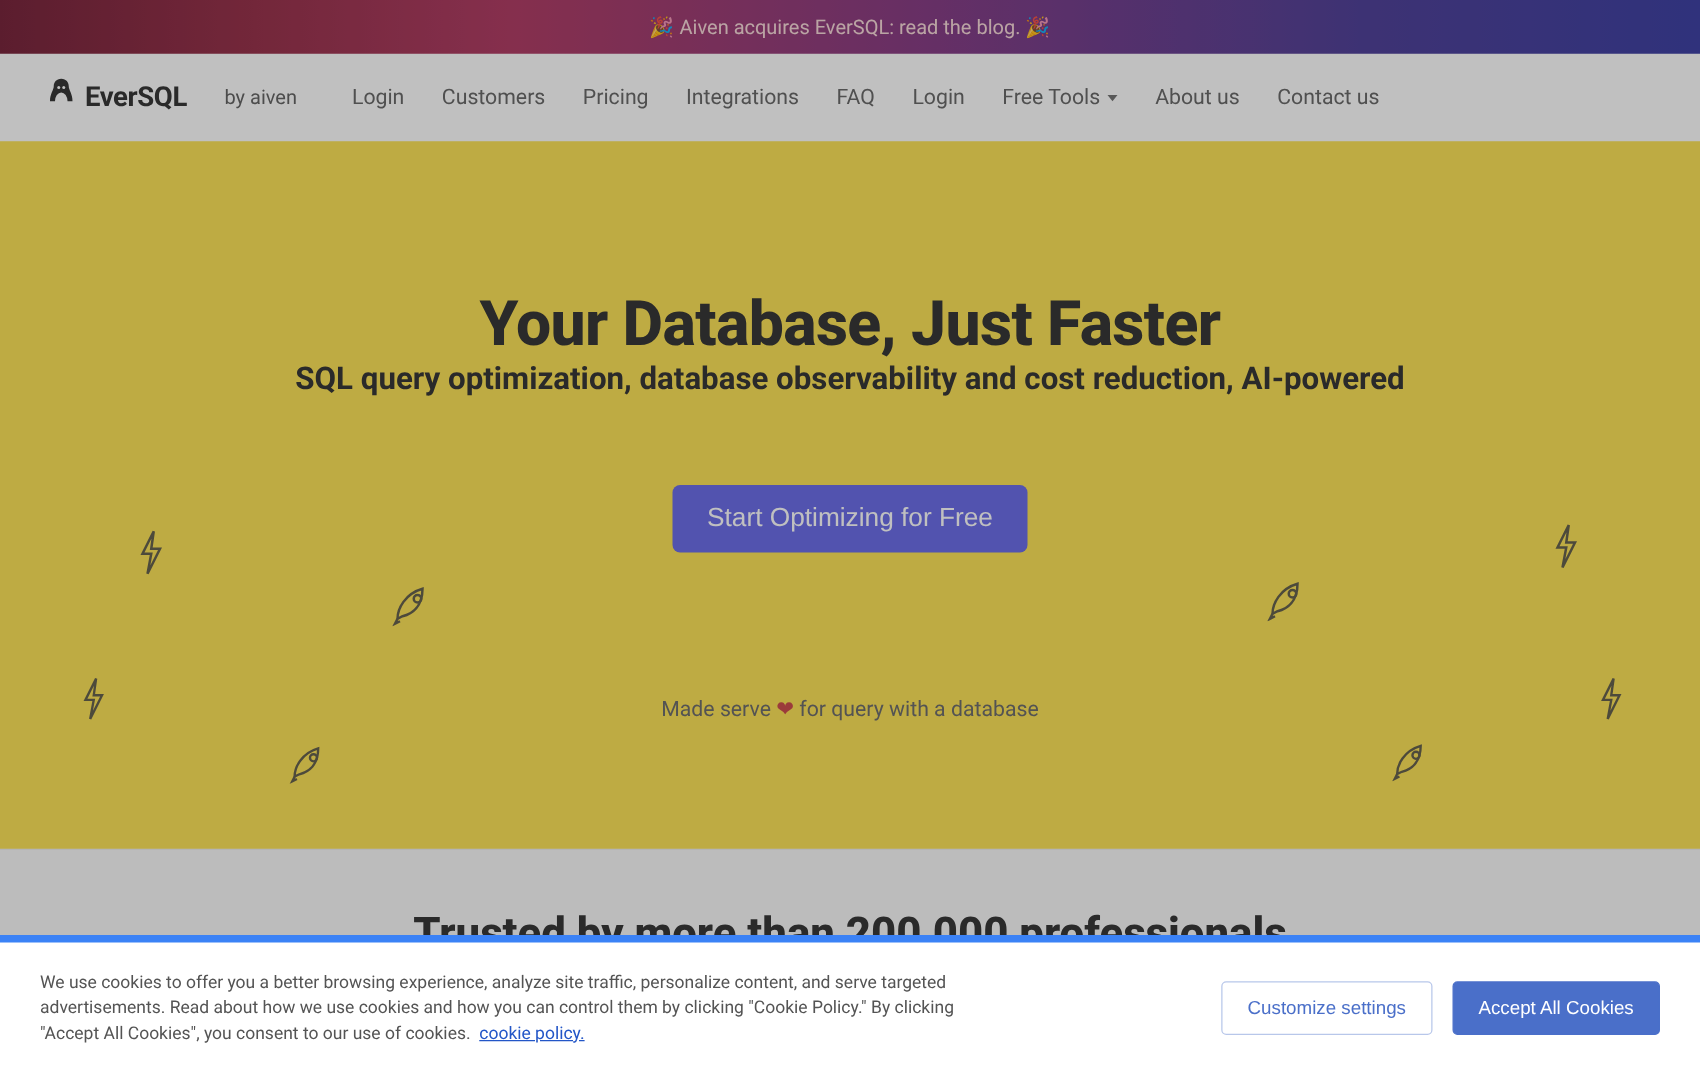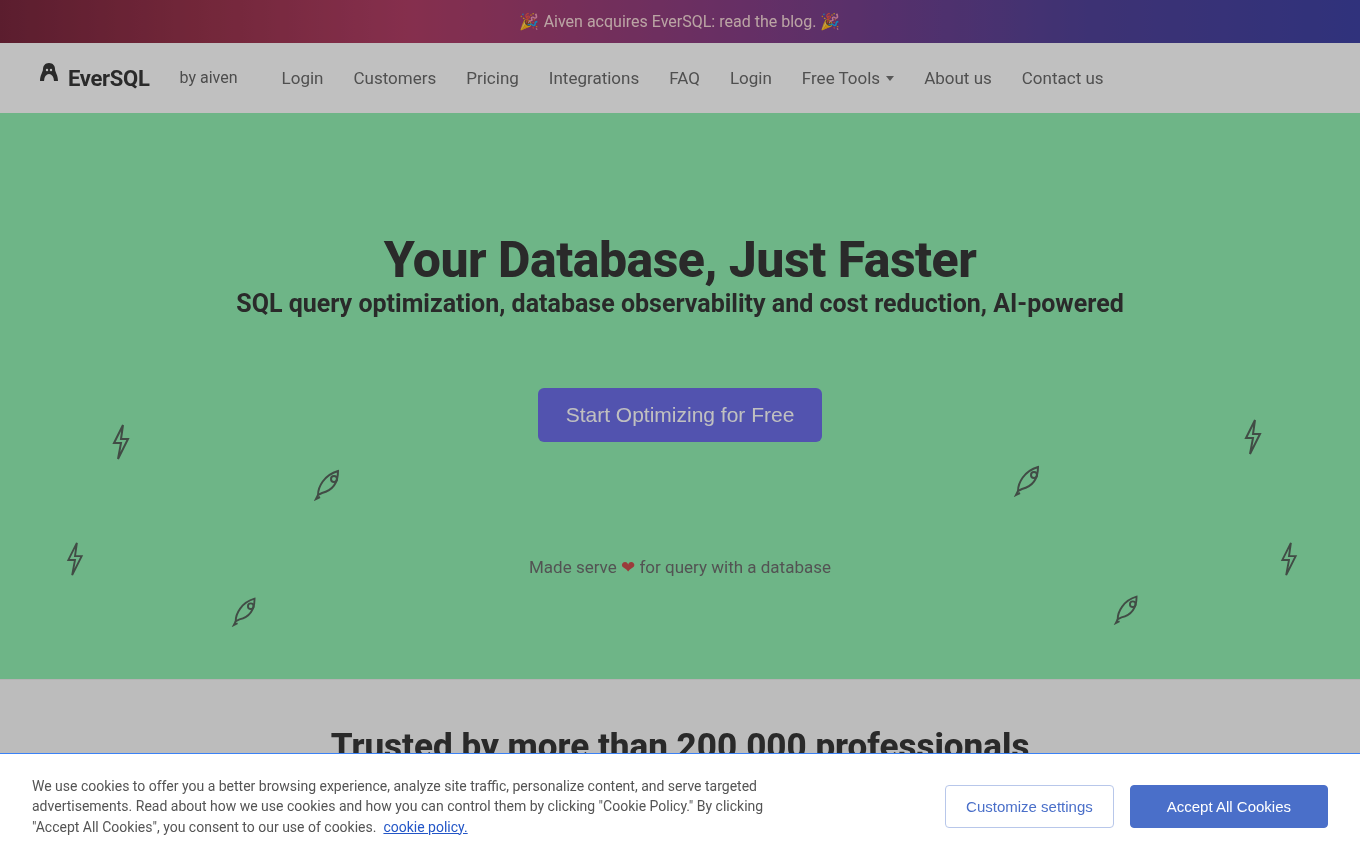--- a/index.html
+++ b/index.html
@@ -27,21 +27,21 @@
   .logo-row { display: flex; align-items: center; gap: 6px; }
   .logo-text { font-weight: 700; font-size: 22px; letter-spacing: -0.3px; }
   .logo-sub { font-size: 16px; color: #555; margin-top: -2px; margin-left: 30px; }
 
   nav { display: flex; align-items: center; gap: 30px; margin-left: 16px; }
   .nav-item { color: #5a5a5a; font-size: 17px; text-decoration: none; cursor: pointer; }
   .nav-item.dd { display: inline-flex; align-items: center; gap: 6px; }
   .caret { width: 0; height: 0; border-left: 4px solid transparent; border-right: 4px solid transparent; border-top: 5px solid #666; display: inline-block; }
 
   
-  main { flex: 1; position: relative; background: #86efac; }
+  main { flex: 1; position: relative; background: #fde047; }
   .hero { text-align: center; padding-top: 118px; }
   .hero h1 { font-size: 50px; font-weight: 800; letter-spacing: -0.5px; }
   .hero .sub { font-size: 25px; font-weight: 700; }
   .cta {
     display: inline-block;
     margin-top: 70px;
     background: #5d5fe6;
     color: #fff;
     font-size: 21px;
     padding: 15px 28px;
@@ -69,36 +69,36 @@
 
   
   .scrim {
     position: fixed; inset: 0; background: rgba(60,60,60,0.32); z-index: 10;
   }
 
   
   .cookie {
     position: fixed; left: 0; right: 0; bottom: 0;
     background: #fff;
-    border-top: 1px solid #3b82f6;
+    border-top: 6px solid #3b82f6;
     display: flex; align-items: center; justify-content: space-between;
     padding: 22px 32px;
     gap: 40px;
     z-index: 20;
   }
   .cookie-text { font-size: 14px; color: #545454; max-width: 780px; line-height: 1.45; }
   .cookie-text a { color: #2356c7; text-decoration: underline; cursor: pointer; }
   .cookie-actions { display: flex; gap: 16px; }
   .btn-outline {
     background: #fff; color: #4a6fc9; border: 1px solid #b8c7ea;
     padding: 12px 20px; border-radius: 4px; font-size: 15px; cursor: pointer;
   }
   .btn-solid {
     background: #4a6fc9; color: #fff; border: 1px solid #4a6fc9;
-    padding: 12px 36px; border-radius: 4px; font-size: 15px; cursor: pointer;
+    padding: 12px 20px; border-radius: 4px; font-size: 15px; cursor: pointer;
   }
 </style>
 </head>
 <body>
 
 <div class="announce">
   <span>🎉</span>
   &nbsp;
   <a>Aiven acquires EverSQL: read the blog.</a>
   &nbsp;

